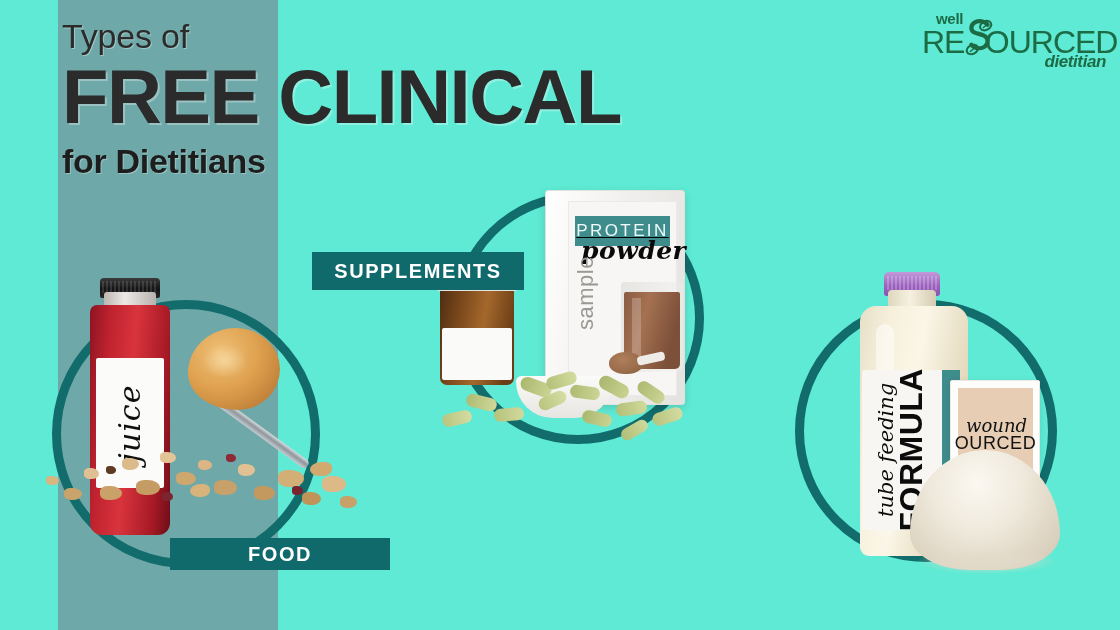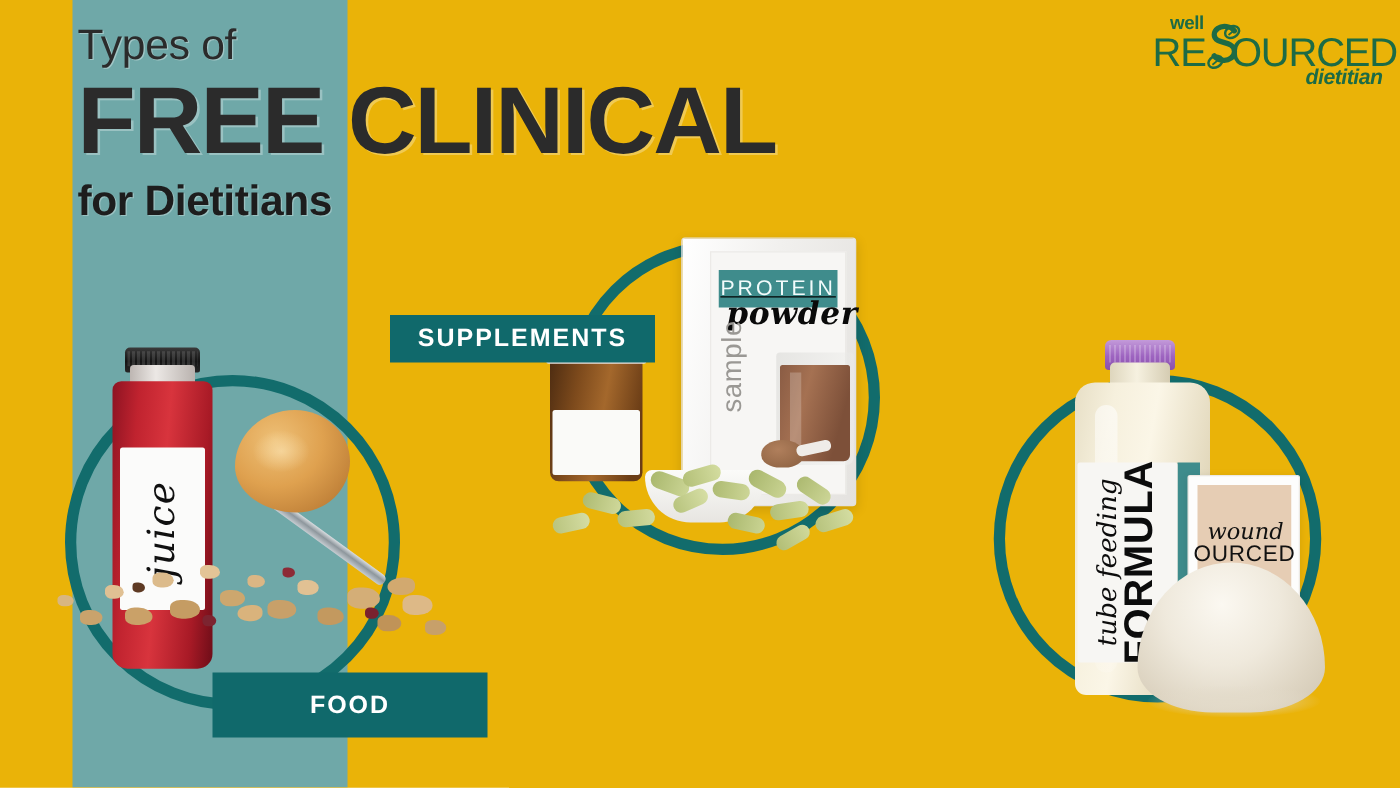--- a/index.html
+++ b/index.html
@@ -3,21 +3,21 @@
 <meta charset="utf-8">
 <style>
   * { margin:0; padding:0; box-sizing:border-box; }
   html,body { width:1120px; height:630px; }
   body {
     background:#ffffff;
     font-family:"Liberation Sans", sans-serif;
     overflow:hidden;
     position:relative;
   }
-  .canvas { position:absolute; inset:0; width:1120px; height:630px; overflow:hidden; background:#eab308; }
+  .canvas { position:absolute; inset:0; width:1120px; height:630px; overflow:hidden; background:#5eead4; }
 
   
   .sage-band {
     position:absolute; left:58px; top:0; width:220px; height:630px;
     background:#6FA8A8;
   }
 
   
   .headline { position:absolute; left:62px; top:18px; width:700px; }
   .hl-small {
@@ -366,18 +366,18 @@
       </div>
     </div>
 
     <div class="powder-pile"></div>
   </div>
 
   <div class="cat-label" style="left:312px; top:252px; width:212px; height:38px;">
     <span>SUPPLEMENTS</span>
   </div>
 
-  <div class="cat-label" style="left:170px; top:538px; width:220px; height:52px;">
+  <div class="cat-label" style="left:170px; top:538px; width:220px; height:32px;">
     <span>FOOD</span>
   </div>
 
 
 </div>
 
 </body></html>

